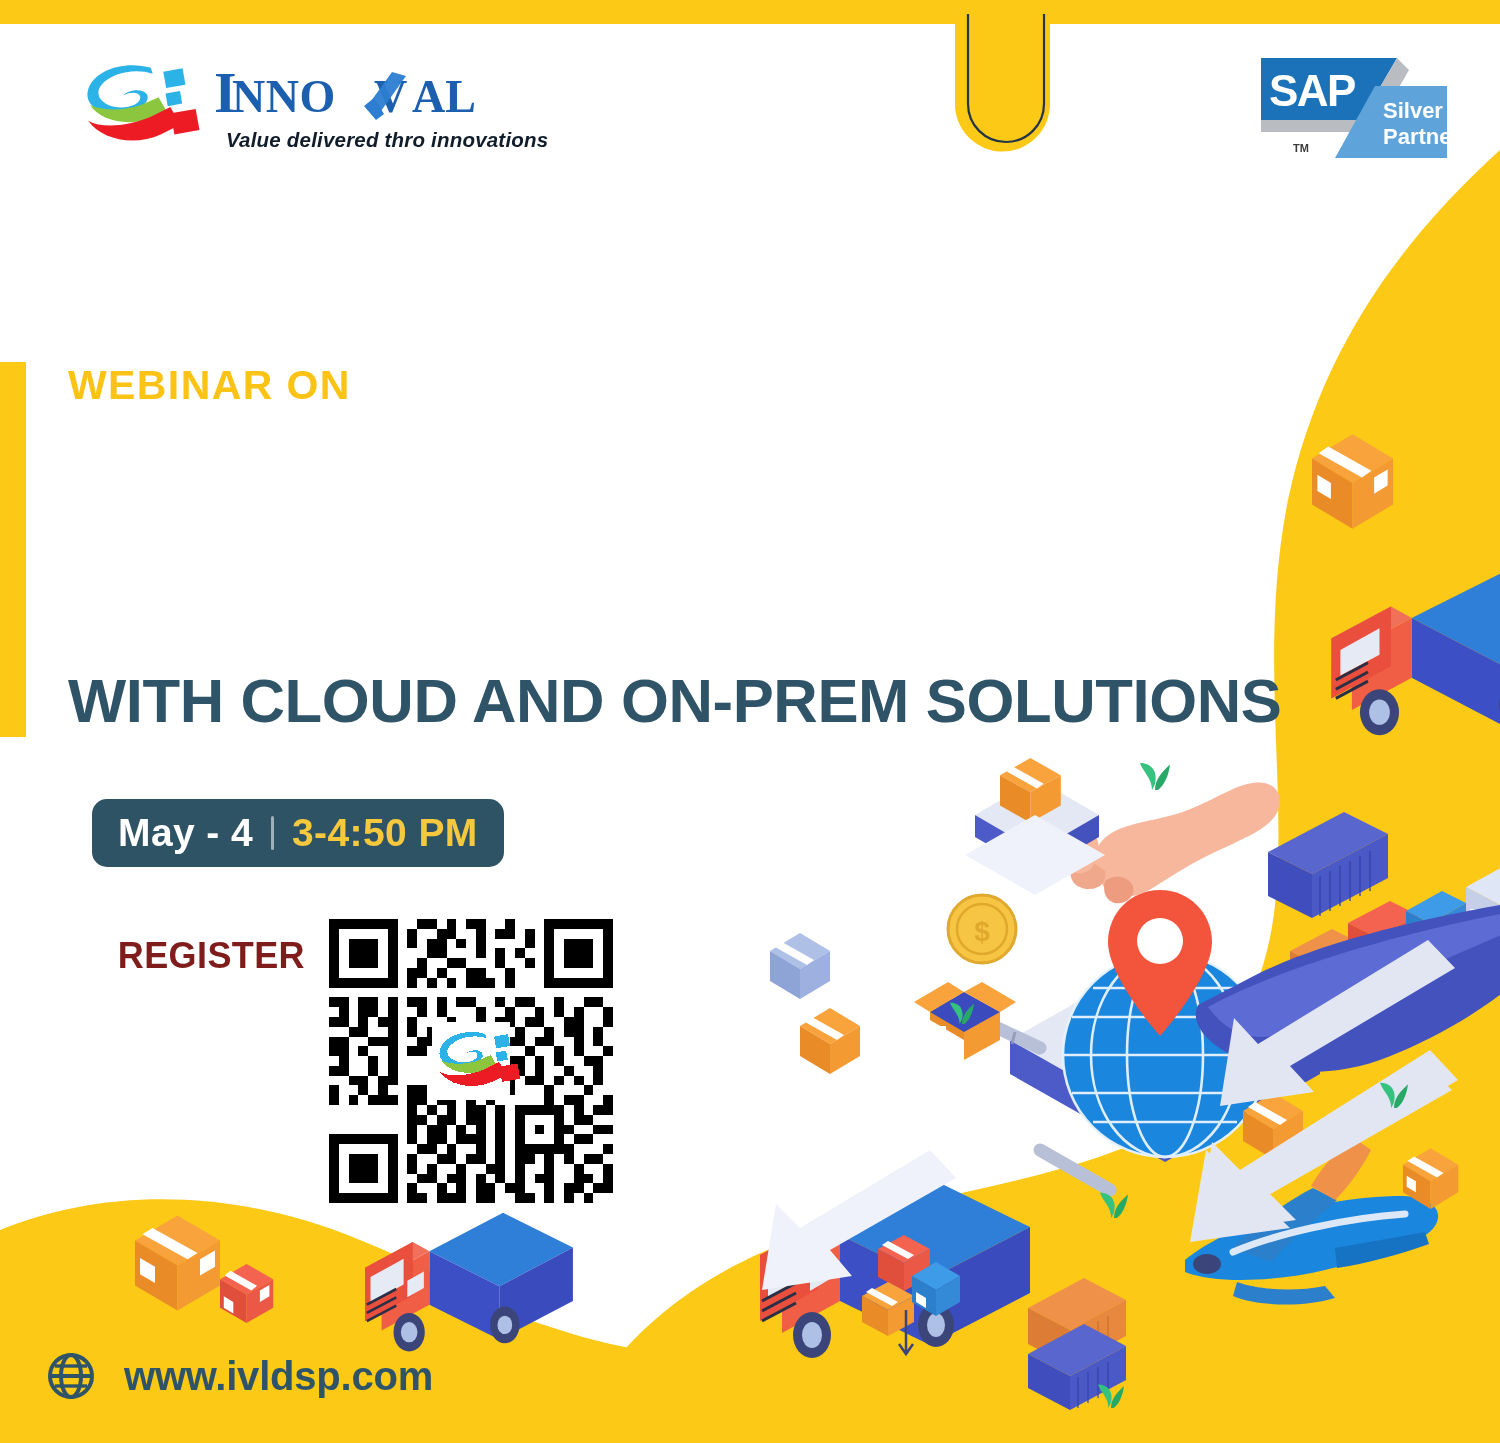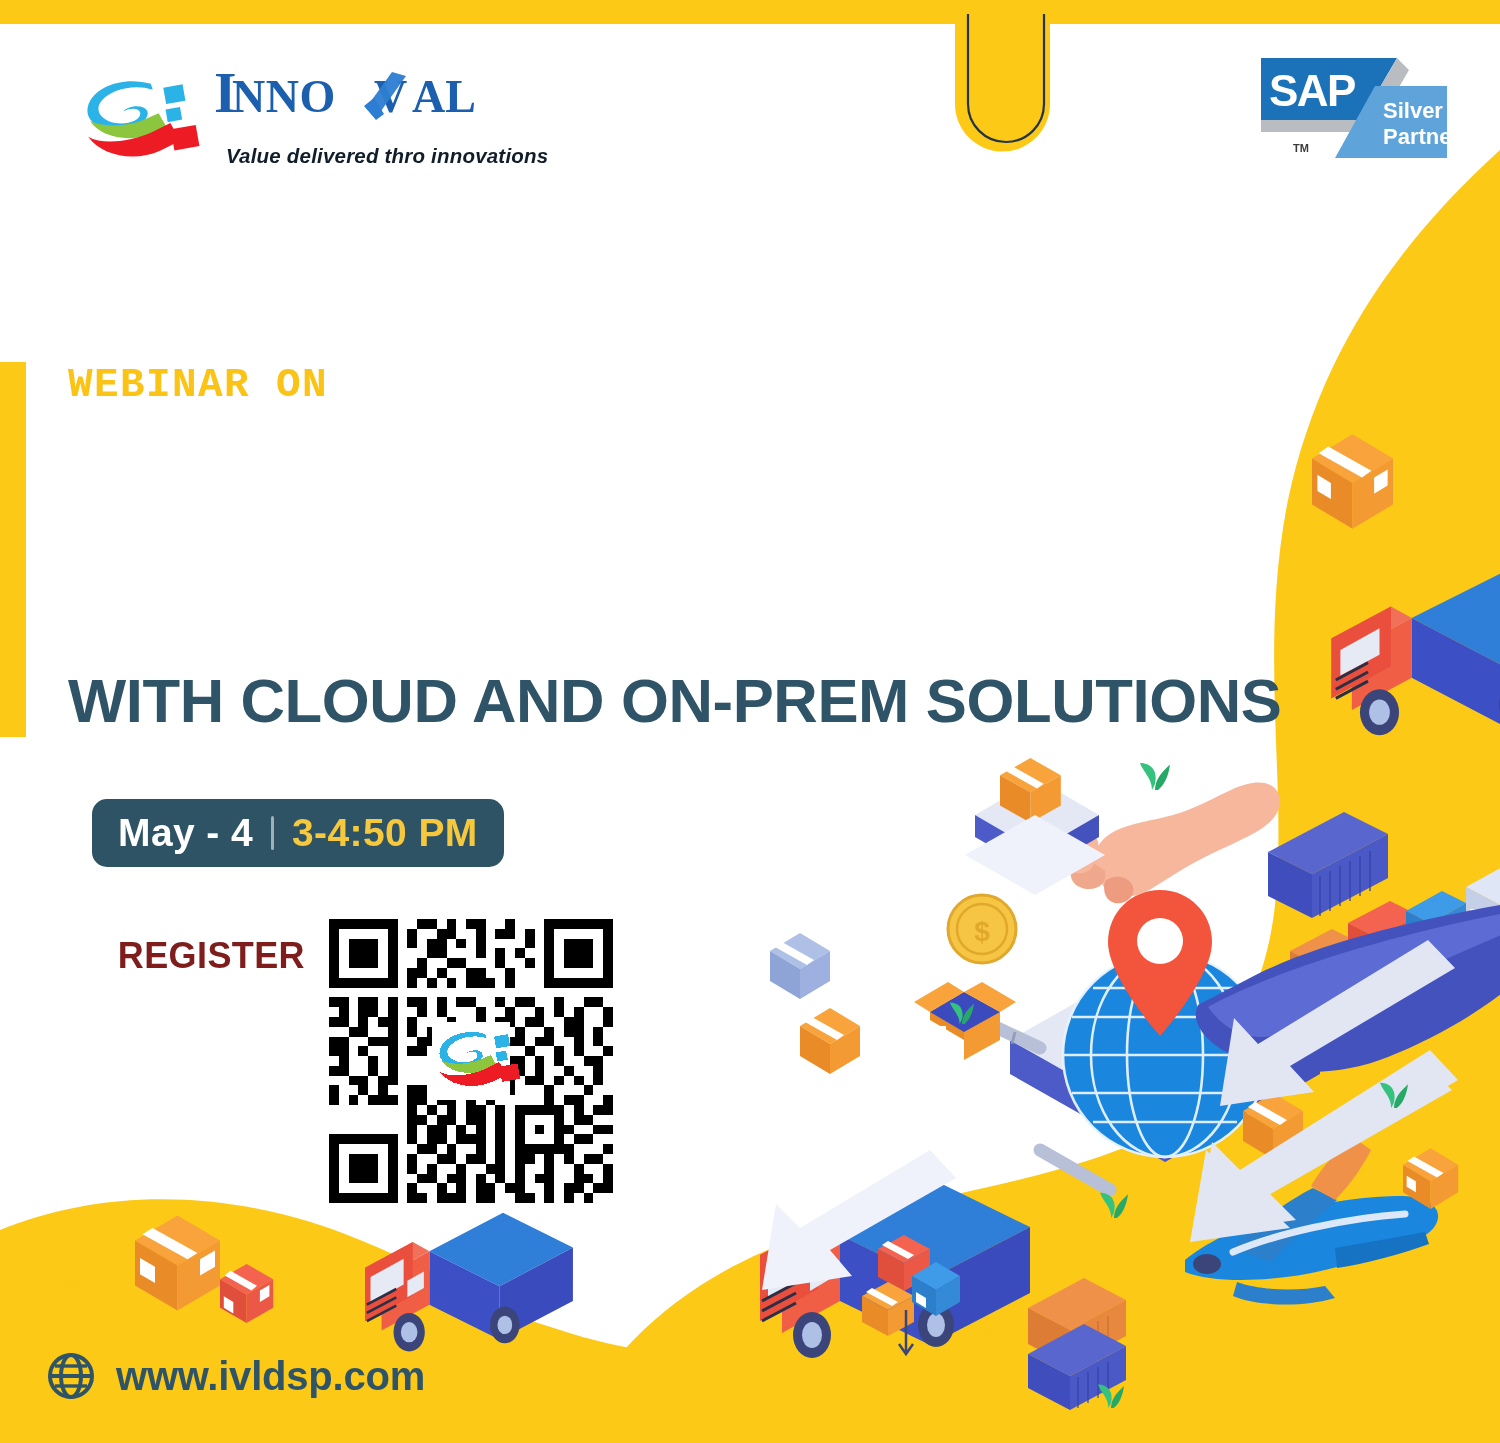--- a/index.html
+++ b/index.html
@@ -28,21 +28,21 @@
   }
   .logo-mark { width: 118px; height: 92px; flex: none; }
   .logo-text-block { display: flex; flex-direction: column; align-items: flex-start; margin-bottom: 2px; }
   .logo-word { width: 310px; height: 64px; display:block; }
   .logo-tag {
     font-size: 20.5px;
     font-weight: bold;
     font-style: italic;
     color: #111d2b;
     letter-spacing: 0.2px;
-    margin-top: 18px;
+    margin-top: 2px;
     margin-left: 12px;
     white-space: nowrap;
     text-align: center;
   }
 
   .sap-badge { position: absolute; right: 48px; top: 48px; width: 195px; height: 118px; }
 
   
   .accent-bar {
     position: absolute;
@@ -53,21 +53,20 @@
 
   
   .eyebrow {
     position: absolute;
     left: 68px; top: 362px;
     font-size: 41px;
     font-weight: bold;
     letter-spacing: 1.4px;
     color: #FBC316;
     white-space: nowrap;
-    font-family: Liberation Mono, monospace;
   }
   .headline {
     position: absolute;
     left: 68px; top: 448px;
     width: 1230px;
   }
   .headline-line {
     font-size: 98px;
     line-height: 0.99;
     font-weight: bold;
@@ -134,20 +133,21 @@
   .footer-site {
     position: absolute;
     left: 48px; bottom: 44px;
     display: flex; align-items: center; gap: 22px;
   }
   .globe-icon { width: 46px; height: 46px; flex: none; }
   .site-url {
     font-size: 40px; font-weight: bold;
     color: #2F5468; letter-spacing: -0.2px;
     white-space: nowrap;
+    margin-left: 8px;
   }
 </style>
 </head>
 <body>
 
 <div id="poster">
 
   <div class="bg-layer">
     <svg class="bg-svg" viewBox="0 0 1500 1443" xmlns="http://www.w3.org/2000/svg">
 

